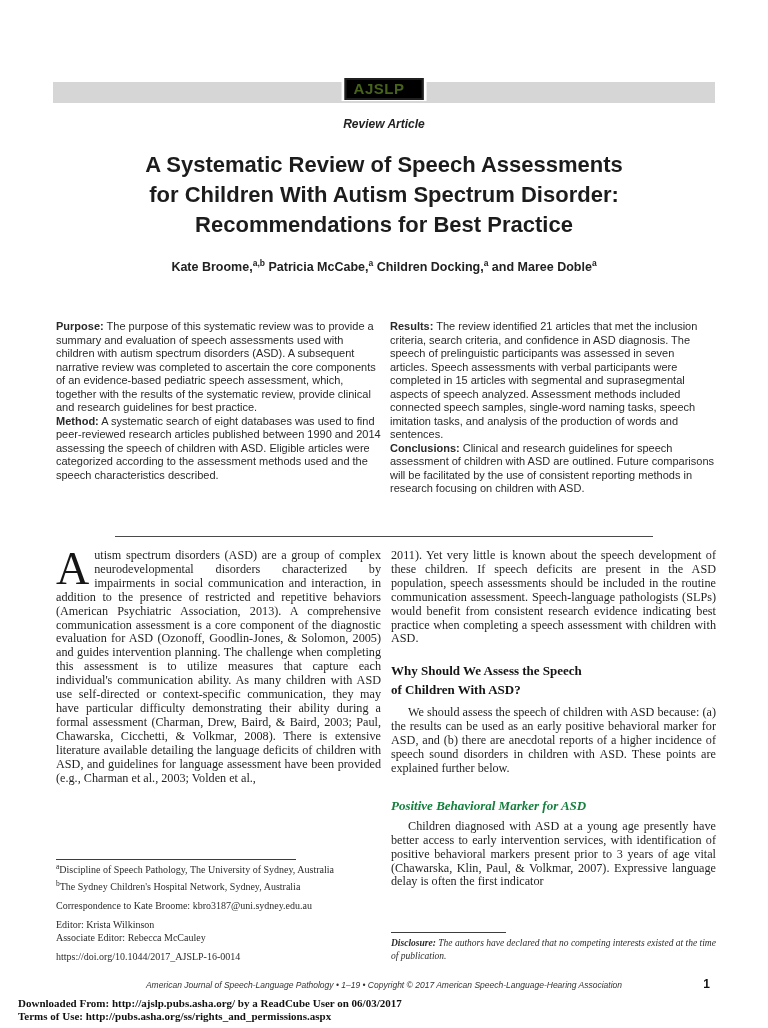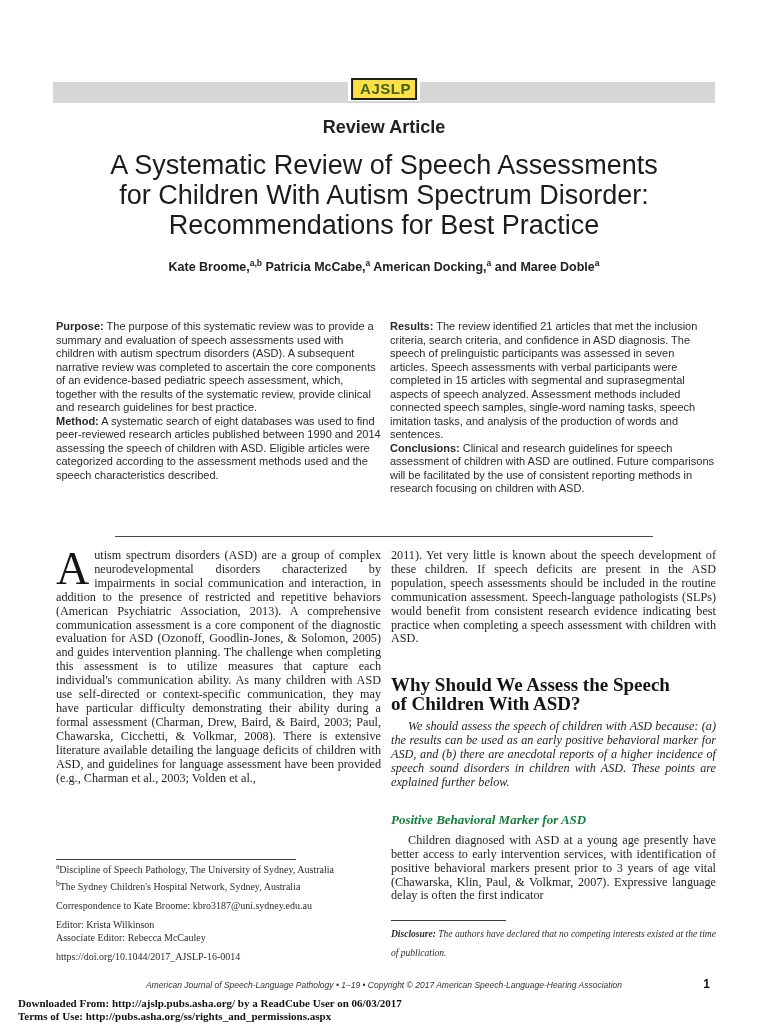--- a/index.html
+++ b/index.html
@@ -3,29 +3,29 @@
 <meta charset="utf-8">
 <style>
   html,body{margin:0;padding:0;background:#fff;}
   .page{position:relative;width:768px;height:1028px;background:#fff;overflow:hidden;
         font-family:"Liberation Serif",serif;color:#1a1a1a;}
 
   
   .banner{position:absolute;top:82px;left:53px;width:662px;height:21px;background:#d6d6d6;}
   .ajslp-outer{position:absolute;top:77px;left:50%;transform:translateX(-50%);
                background:#fff;padding:3px;}
-  .ajslp-inner{border:2px solid #1f1f1f;padding:0px 4px 1px 7px;
+  .ajslp-inner{border:2px solid #1f1f1f;padding:0px 17px 1px 7px;
                font-family:"Liberation Sans",sans-serif;font-weight:bold;font-size:15px;
-               color:#47621b;letter-spacing:0.5px;background:#fde047;}
+               color:#47621b;letter-spacing:0.5px;background:#000000;}
 
   .article-type{position:absolute;top:117px;left:0;width:768px;text-align:center;
-                font-family:"Liberation Sans",sans-serif;font-weight:bold;font-size:18px;color:#222;}
+                font-family:"Liberation Sans",sans-serif;font-weight:bold;font-size:12px;color:#222;font-style:italic;}
 
   .title{position:absolute;top:150px;left:0;width:768px;text-align:center;
-         font-family:"Liberation Sans",sans-serif;font-weight:normal;font-size:27px;
+         font-family:"Liberation Sans",sans-serif;font-weight:bold;font-size:22px;
          line-height:30px;color:#1c1c1c;}
 
   .byline{position:absolute;top:258px;left:0;width:768px;text-align:center;
           font-family:"Liberation Sans",sans-serif;font-weight:bold;font-size:12.5px;color:#222;}
   .byline sup{font-size:8.5px;}
 
   
   .abstract{position:absolute;top:320px;left:56px;width:660px;display:flex;gap:9px;
             font-family:"Liberation Sans",sans-serif;font-size:11px;line-height:13.5px;color:#2a2a2a;}
   .abstract .col{width:325px;}
@@ -42,25 +42,25 @@
   .body p{margin:0;text-align:justify;}
   .dropcap{float:left;font-size:46px;line-height:36px;padding:2px 5px 0 0;font-weight:400;color:#161616;}
   .indent{text-indent:17px;}
 
   .footnote-divider{border-top:1px solid #3d3d3d;width:240px;margin:0 0 5px 0;}
   .footnotes{font-size:10px;line-height:13.5px;color:#2b2b2b;}
   .footnotes div{margin:0;}
   .footnotes .grp{margin-bottom:5px;}
   .footnotes sup{font-size:7.5px;}
 
-  .section-heading{font-weight:bold;font-size:19px;line-height:19px;margin-top:29px;color:#151515;}
-  .body .colR .after-heading{margin-top:7px;font-style:italic;}
+  .section-heading{font-weight:bold;font-size:13px;line-height:19px;margin-top:15px;color:#151515;}
+  .body .colR .after-heading{margin-top:7px;}
   .subsection-heading{font-weight:bold;font-style:italic;font-size:13px;margin-top:23px;margin-bottom:7px;color:#15803d;}
 
-  .disclosure{margin-top:auto;font-size:9.5px;line-height:19px;font-style:italic;color:#2b2b2b;}
+  .disclosure{margin-top:auto;font-size:9.5px;line-height:13px;font-style:italic;color:#2b2b2b;}
   .disclosure-divider{border-top:1px solid #3d3d3d;width:115px;margin-bottom:4px;}
   .disclosure .dlabel{font-weight:bold;}
 
   
   .footer{position:absolute;top:980px;left:0;width:768px;text-align:center;
           font-family:"Liberation Sans",sans-serif;font-style:italic;font-size:8.5px;color:#333;}
   .page-number{position:absolute;top:977px;right:58px;font-family:"Liberation Sans",sans-serif;
                font-weight:bold;font-size:12px;font-style:normal;color:#111;}
 
   .watermark{position:absolute;top:997px;left:18px;font-family:"Liberation Serif",serif;
@@ -78,21 +78,21 @@
 
   <div class="article-type">Review Article</div>
 
   <div class="title">
     <div>A Systematic Review of Speech Assessments</div>
     <div>for Children With Autism Spectrum Disorder:</div>
     <div>Recommendations for Best Practice</div>
   </div>
 
   <div class="byline">
-    <span>Kate Broome,</span><sup>a,b</sup><span> Patricia McCabe,</span><sup>a</sup><span> American Docking,</span><sup>a</sup><span> and Maree Doble</span><sup>a</sup>
+    <span>Kate Broome,</span><sup>a,b</sup><span> Patricia McCabe,</span><sup>a</sup><span> Children Docking,</span><sup>a</sup><span> and Maree Doble</span><sup>a</sup>
   </div>
 
   <div class="abstract">
     <div class="col">
       <p><span class="label">Purpose:</span><span> The purpose of this systematic review was to provide a summary and evaluation of speech assessments used with children with autism spectrum disorders (ASD). A subsequent narrative review was completed to ascertain the core components of an evidence-based pediatric speech assessment, which, together with the results of the systematic review, provide clinical and research guidelines for best practice.</span></p>
       <p><span class="label">Method:</span><span> A systematic search of eight databases was used to find peer-reviewed research articles published between 1990 and 2014 assessing the speech of children with ASD. Eligible articles were categorized according to the assessment methods used and the speech characteristics described.</span></p>
     </div>
     <div class="col">
       <p><span class="label">Results:</span><span> The review identified 21 articles that met the inclusion criteria, search criteria, and confidence in ASD diagnosis. The speech of prelinguistic participants was assessed in seven articles. Speech assessments with verbal participants were completed in 15 articles with segmental and suprasegmental aspects of speech analyzed. Assessment methods included connected speech samples, single-word naming tasks, speech imitation tasks, and analysis of the production of words and sentences.</span></p>
       <p><span class="label">Conclusions:</span><span> Clinical and research guidelines for speech assessment of children with ASD are outlined. Future comparisons will be facilitated by the use of consistent reporting methods in research focusing on children with ASD.</span></p>

